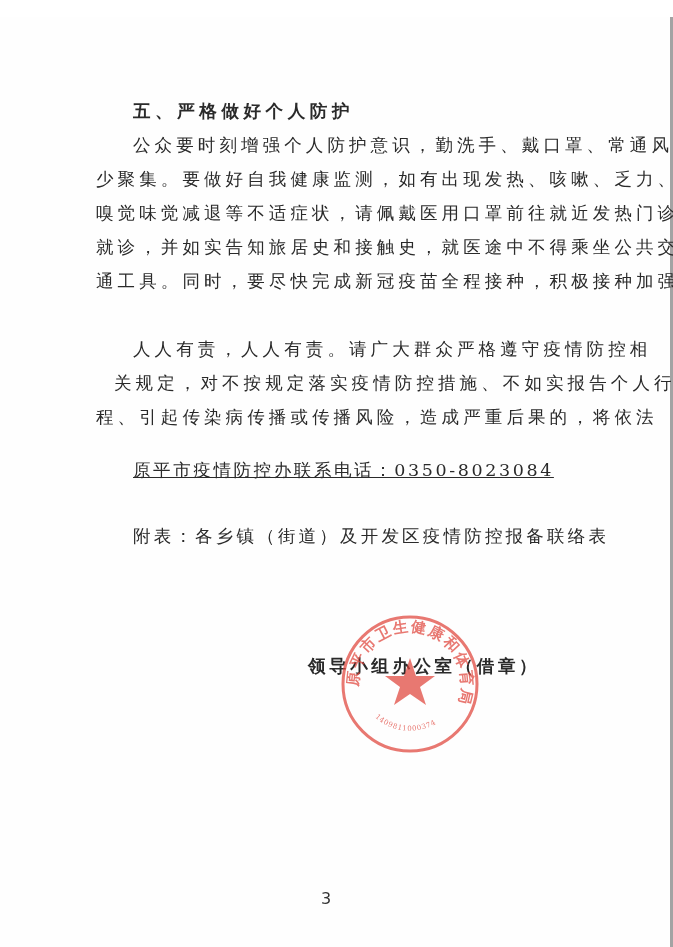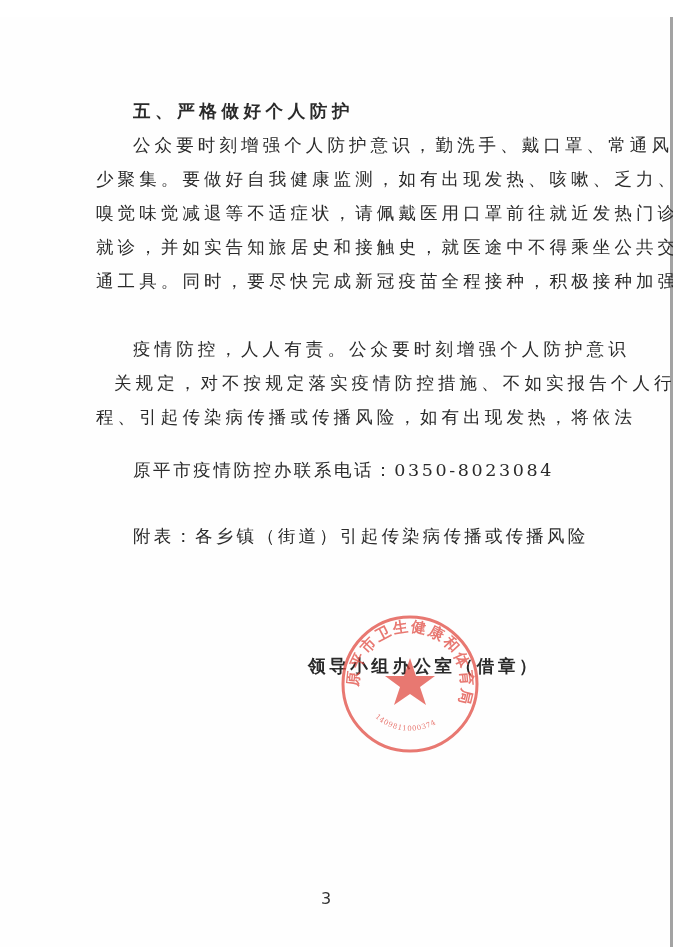--- a/index.html
+++ b/index.html
@@ -70,27 +70,27 @@
 <div class="page">
 
   <div class="line heading" style="top:86px;">五、严格做好个人防护</div>
 
   <div class="line indent" style="top:120px;">公众要时刻增强个人防护意识，勤洗手、戴口罩、常通风、</div>
   <div class="line" style="top:154px;">少聚集。要做好自我健康监测，如有出现发热、咳嗽、乏力、</div>
   <div class="line" style="top:188px;">嗅觉味觉减退等不适症状，请佩戴医用口罩前往就近发热门诊</div>
   <div class="line" style="top:222px;">就诊，并如实告知旅居史和接触史，就医途中不得乘坐公共交</div>
   <div class="line" style="top:256px;">通工具。同时，要尽快完成新冠疫苗全程接种，积极接种加强</div>
 
-  <div class="line indent" style="top:324px;">疫情防控，人人有责。公众要时刻增强个人防护意识</div>
+  <div class="line indent" style="top:324px;">人人有责，人人有责。请广大群众严格遵守疫情防控相</div>
   <div class="line" style="top:358px;margin-left:18px;">关规定，对不按规定落实疫情防控措施、不如实报告个人行</div>
-  <div class="line" style="top:392px;">程、引起传染病传播或传播风险，如有出现发热，将依法</div>
+  <div class="line" style="top:392px;">程、引起传染病传播或传播风险，造成严重后果的，将依法</div>
 
-  <div class="line indent" style="top:445px; letter-spacing:2.6px;">原平市疫情防控办联系电话：0350-8023084</div>
+  <div class="line indent" style="top:445px; letter-spacing:2.6px;text-decoration:underline;">原平市疫情防控办联系电话：0350-8023084</div>
 
-  <div class="line indent" style="top:511px; letter-spacing:3.2px;">附表：各乡镇（街道）引起传染病传播或传播风险</div>
+  <div class="line indent" style="top:511px; letter-spacing:3.2px;">附表：各乡镇（街道）及开发区疫情防控报备联络表</div>
 
   <div class="sign" style="left:308px; top:641px;font-weight:bold;">领导小组办公室（借章）</div>
 
   <svg class="stamp" viewBox="0 0 144 144">
     <circle cx="72" cy="72" r="67" fill="none" stroke="#e0453c" stroke-width="3"></circle>
     <defs>
       <path id="arcTop" d="M 22 86 A 52 52 0 1 1 122 86"></path>
       <path id="arcBottom" d="M 32 100 A 52 52 0 0 0 112 100"></path>
     </defs>
     <text font-size="15" fill="#e0453c" font-weight="bold" letter-spacing="2">

